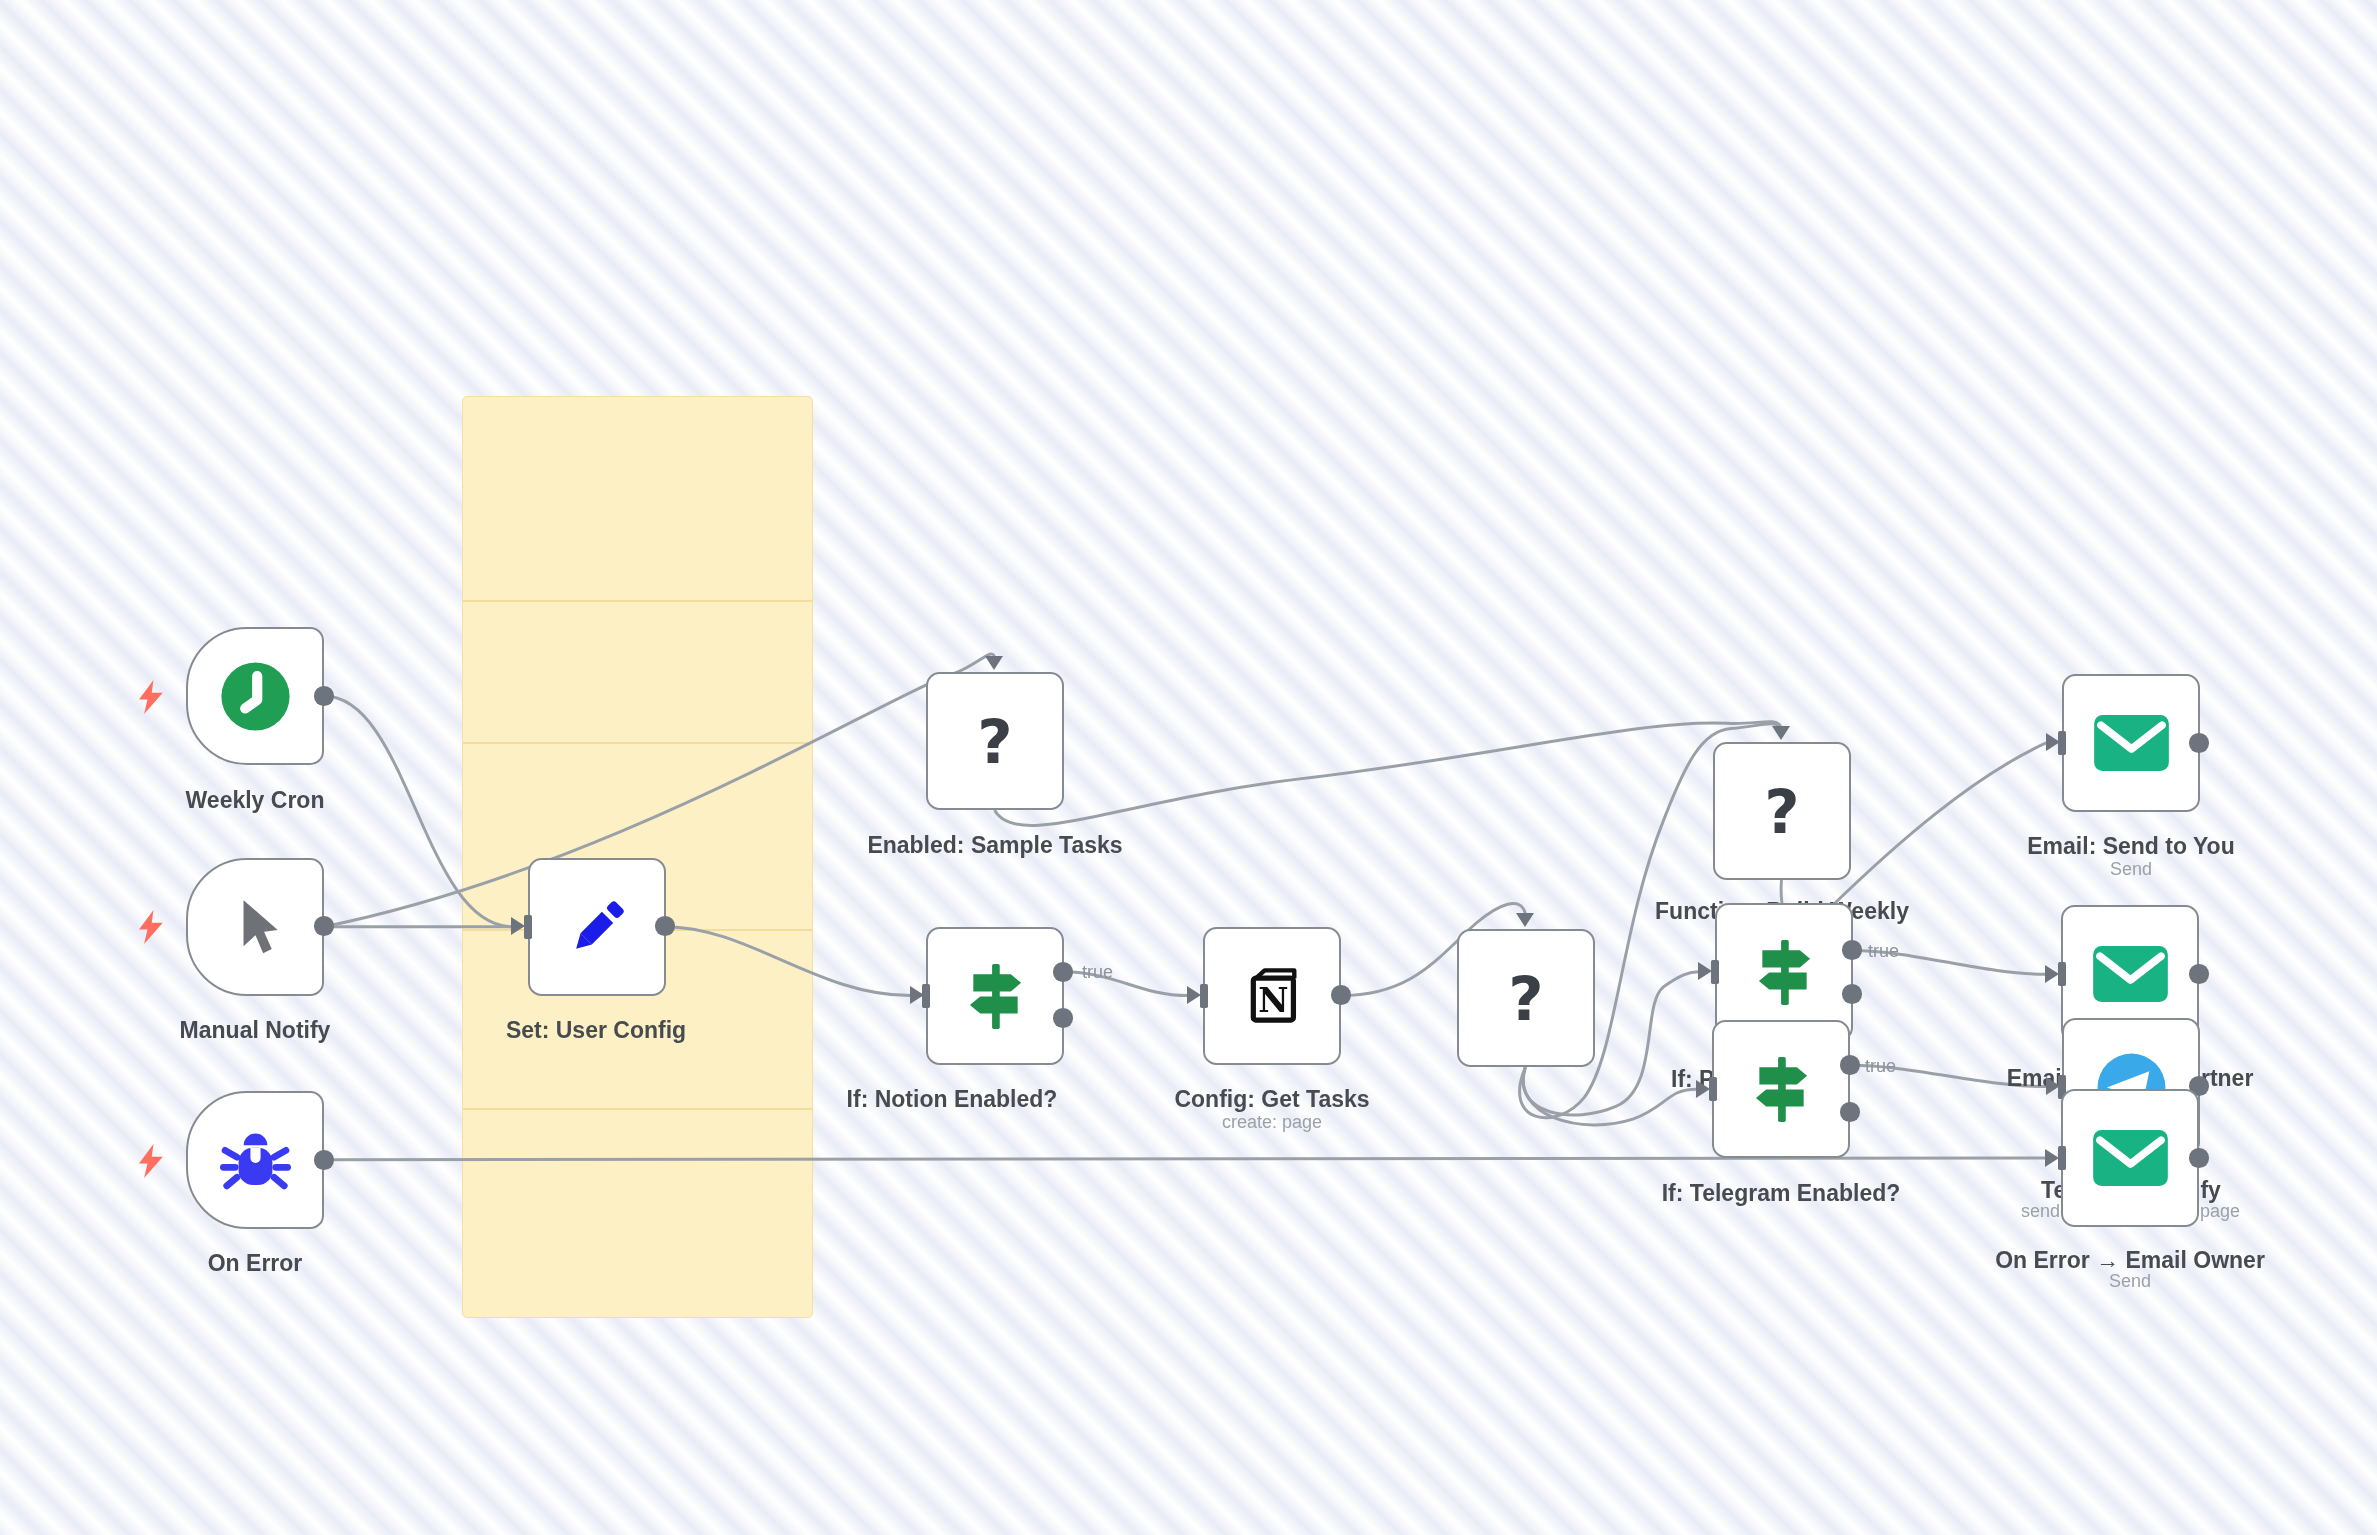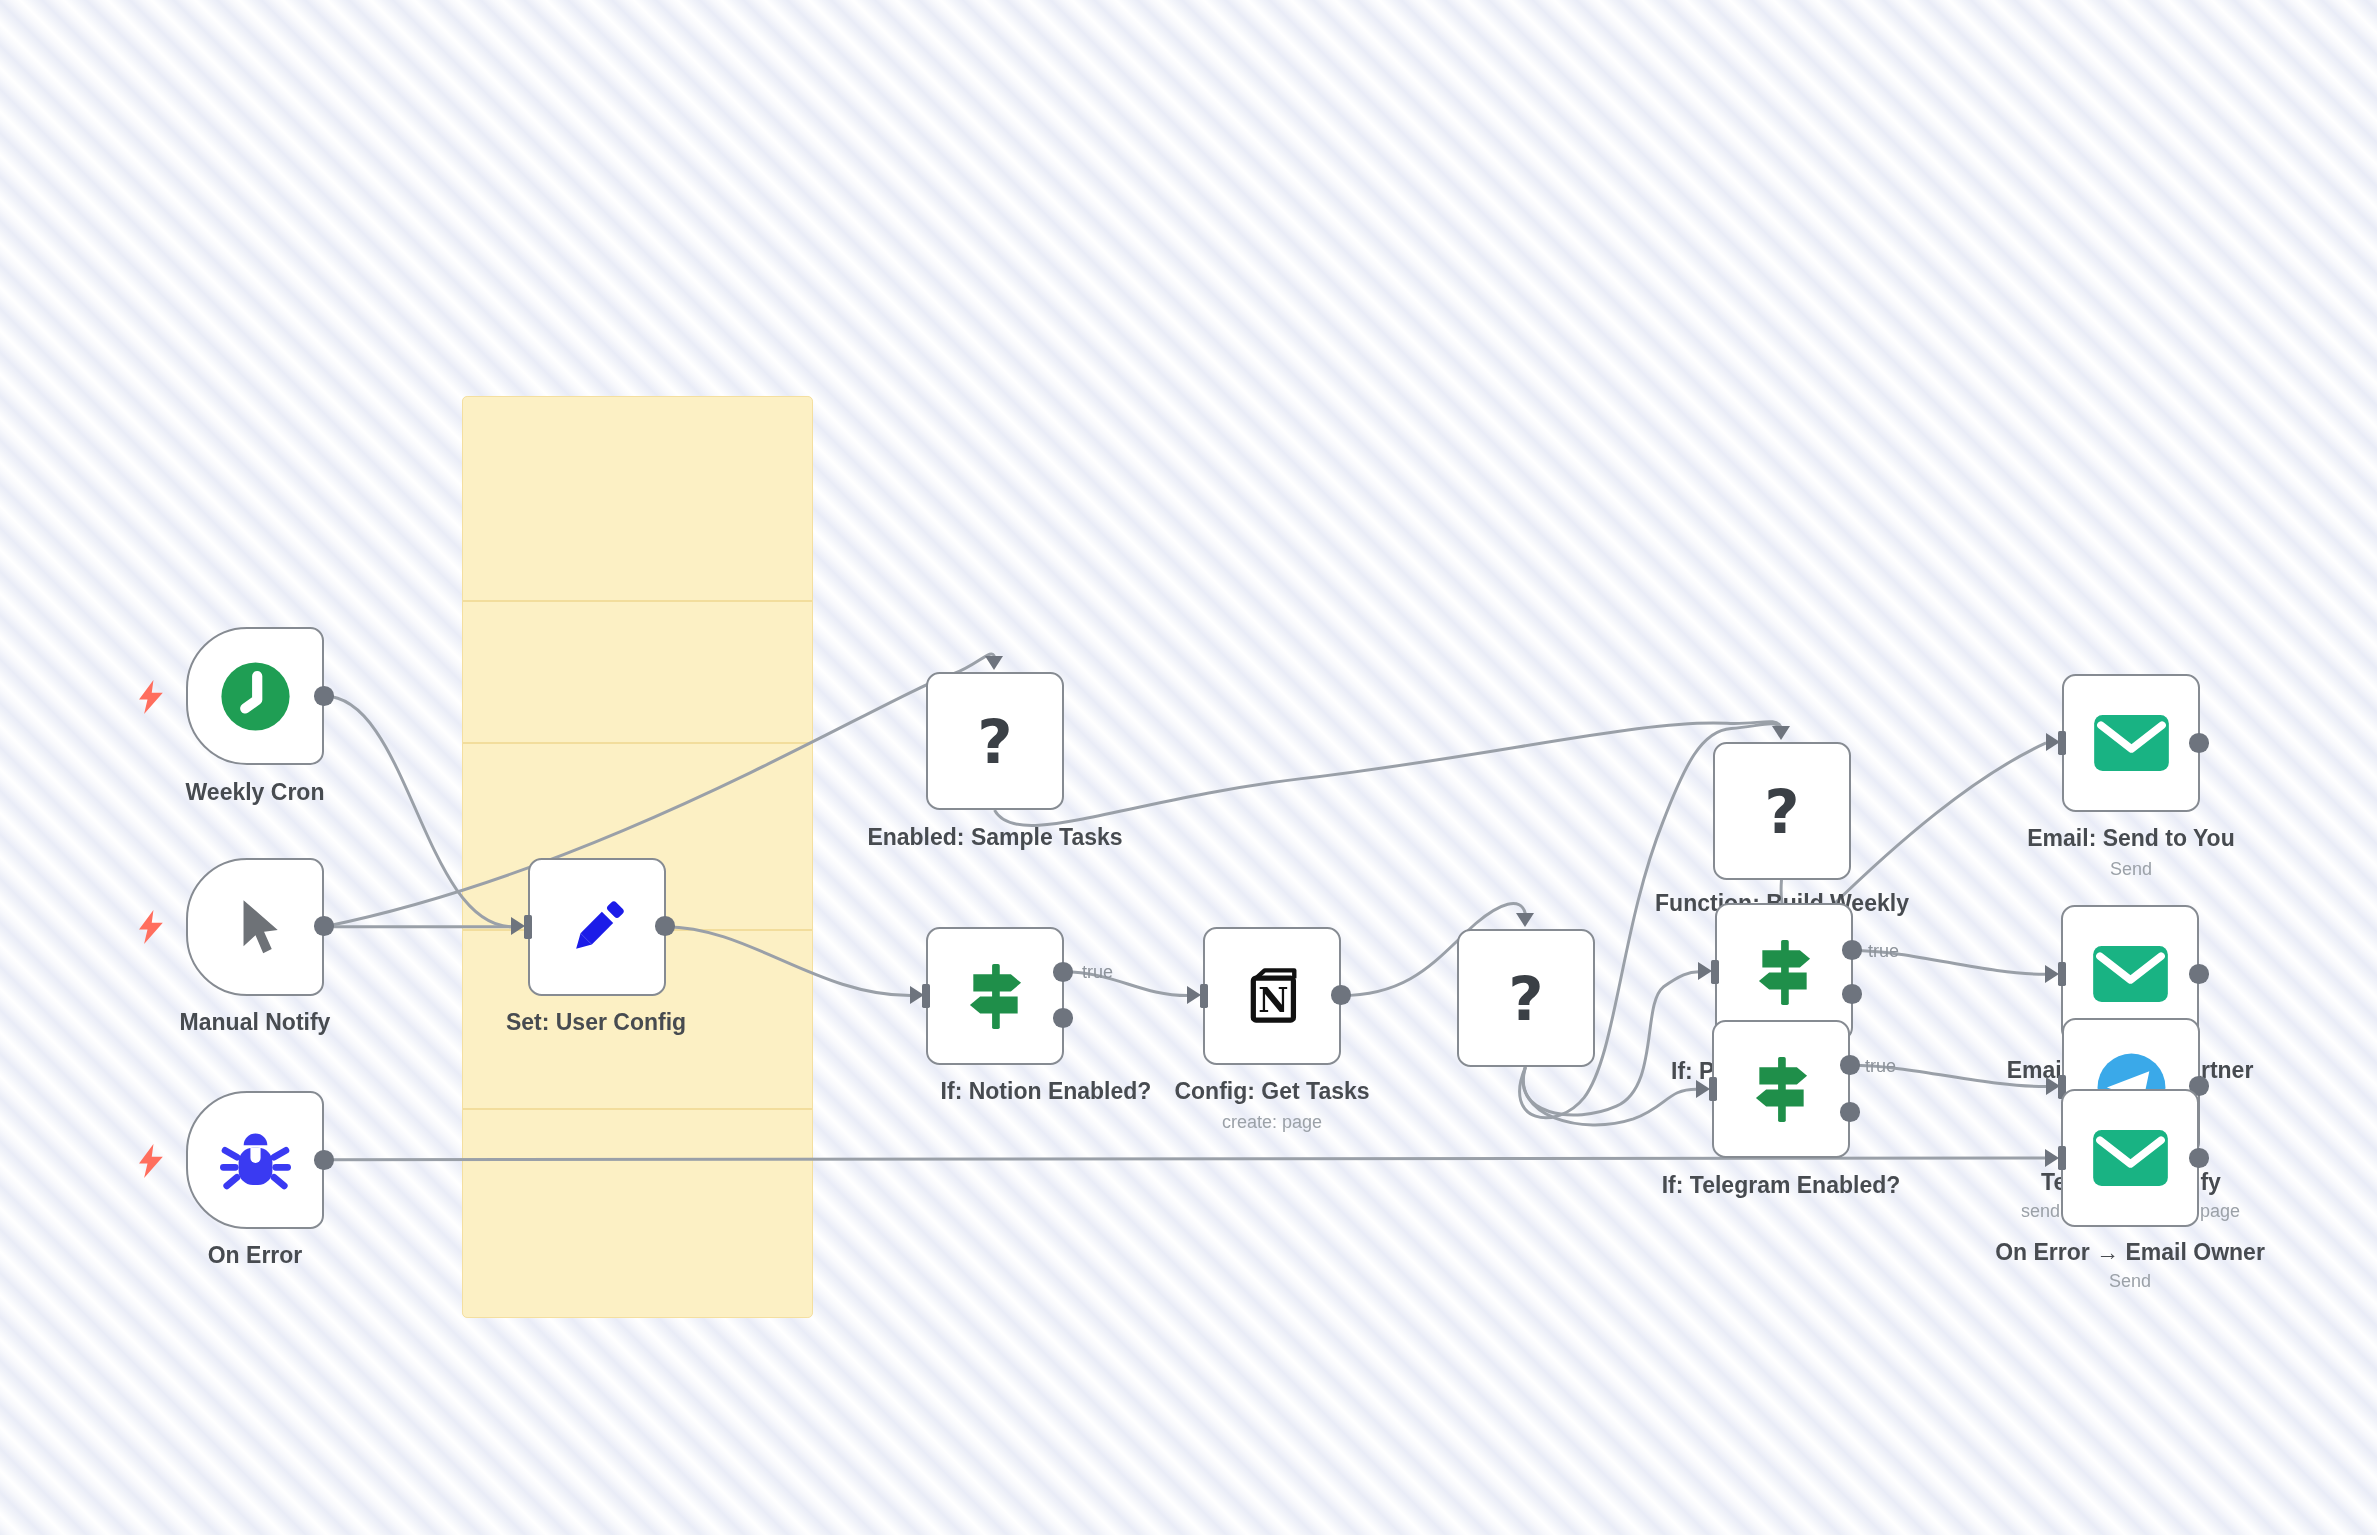--- a/index.html
+++ b/index.html
@@ -10,21 +10,21 @@
   .sticky{position:absolute;left:462px;top:396px;width:351px;height:922px;background:#fcf0c4;
     border:1.7px solid #f4dfa0;border-radius:5.1px;z-index:1;box-sizing:border-box;}
   .sticky .divider{position:absolute;left:0;width:100%;height:1.7px;background:#f2dd9c;}
   .edges-svg{position:absolute;left:0;top:0;z-index:2;}
   .edges-svg path{stroke:#9aa0a8;stroke-width:3.5;fill:none;}
   .node{position:absolute;width:138px;height:138px;background:#fff;border:2.1px solid #868b92;
     border-radius:13.6px;box-sizing:border-box;display:flex;align-items:center;justify-content:center;z-index:10;}
   .trigger{border-radius:61px 13.6px 13.6px 61px;}
   .qmark{font-size:61px;font-weight:700;color:#3b4046;font-family:"DejaVu Sans",sans-serif;}
   .nlabel{position:absolute;transform:translateX(-50%);font-size:23px;font-weight:600;color:#474b50;
-    white-space:nowrap;z-index:11;text-align:right;}
+    white-space:nowrap;z-index:11;text-align:right;margin-top:8px;}
   .nlabel.wrap{white-space:normal;width:315px;line-height:1.3;}
   .sublabel{position:absolute;transform:translateX(-50%);font-size:18px;font-weight:400;color:#9ba1a8;
     white-space:nowrap;z-index:11;text-align:center;}
   .frag{transform:none;}
   .edge-label{position:absolute;font-size:18px;color:#8d939b;z-index:12;white-space:nowrap;}
   .dot{position:absolute;width:19.6px;height:19.6px;border-radius:50%;background:#6e747e;z-index:12;}
   .arrow-r{position:absolute;width:0;height:0;border-top:9.4px solid transparent;
     border-bottom:9.4px solid transparent;border-left:14.5px solid #6e747e;z-index:12;}
   .slot{position:absolute;width:7.7px;height:24px;background:#6e747e;border-radius:1.7px;z-index:12;}
   .arrow-d{position:absolute;width:0;height:0;border-left:9.4px solid transparent;
@@ -127,21 +127,21 @@
 
   <div class="node" style="left:926px;top:927px">
     <svg width="75" height="75" viewBox="0 0 88 88">
       <g fill="#1f8f4a">
         <rect x="40" y="6" width="9" height="76" rx="2"></rect>
         <path d="M18 18 h44 l12 10 -12 10 h-44 z"></path>
         <path d="M70 44 h-44 l-12 10 12 10 h44 z"></path>
       </g>
     </svg>
   </div>
-  <div class="nlabel" style="left:1046px;top:1078px">If: Notion Enabled?</div>
+  <div class="nlabel" style="left:952px;top:1078px">If: Notion Enabled?</div>
   <div class="arrow-r" style="left:910px;top:986px"></div>
   <div class="slot" style="left:922px;top:984px"></div>
   <div class="dot" style="left:1053px;top:962px"></div>
   <div class="dot" style="left:1053px;top:1008px"></div>
   <div class="edge-label" style="left:1082px;top:962px">true</div>
 
   <div class="node" style="left:1203px;top:927px">
     <svg width="61" height="61" viewBox="0 0 70 70">
       <path d="M14 16 L26 5 L60 5 L60 14" fill="none" stroke="#111" stroke-width="5" stroke-linejoin="round"></path>
       <rect x="13" y="14" width="46" height="48" rx="3" fill="#fff" stroke="#111" stroke-width="6"></rect>

